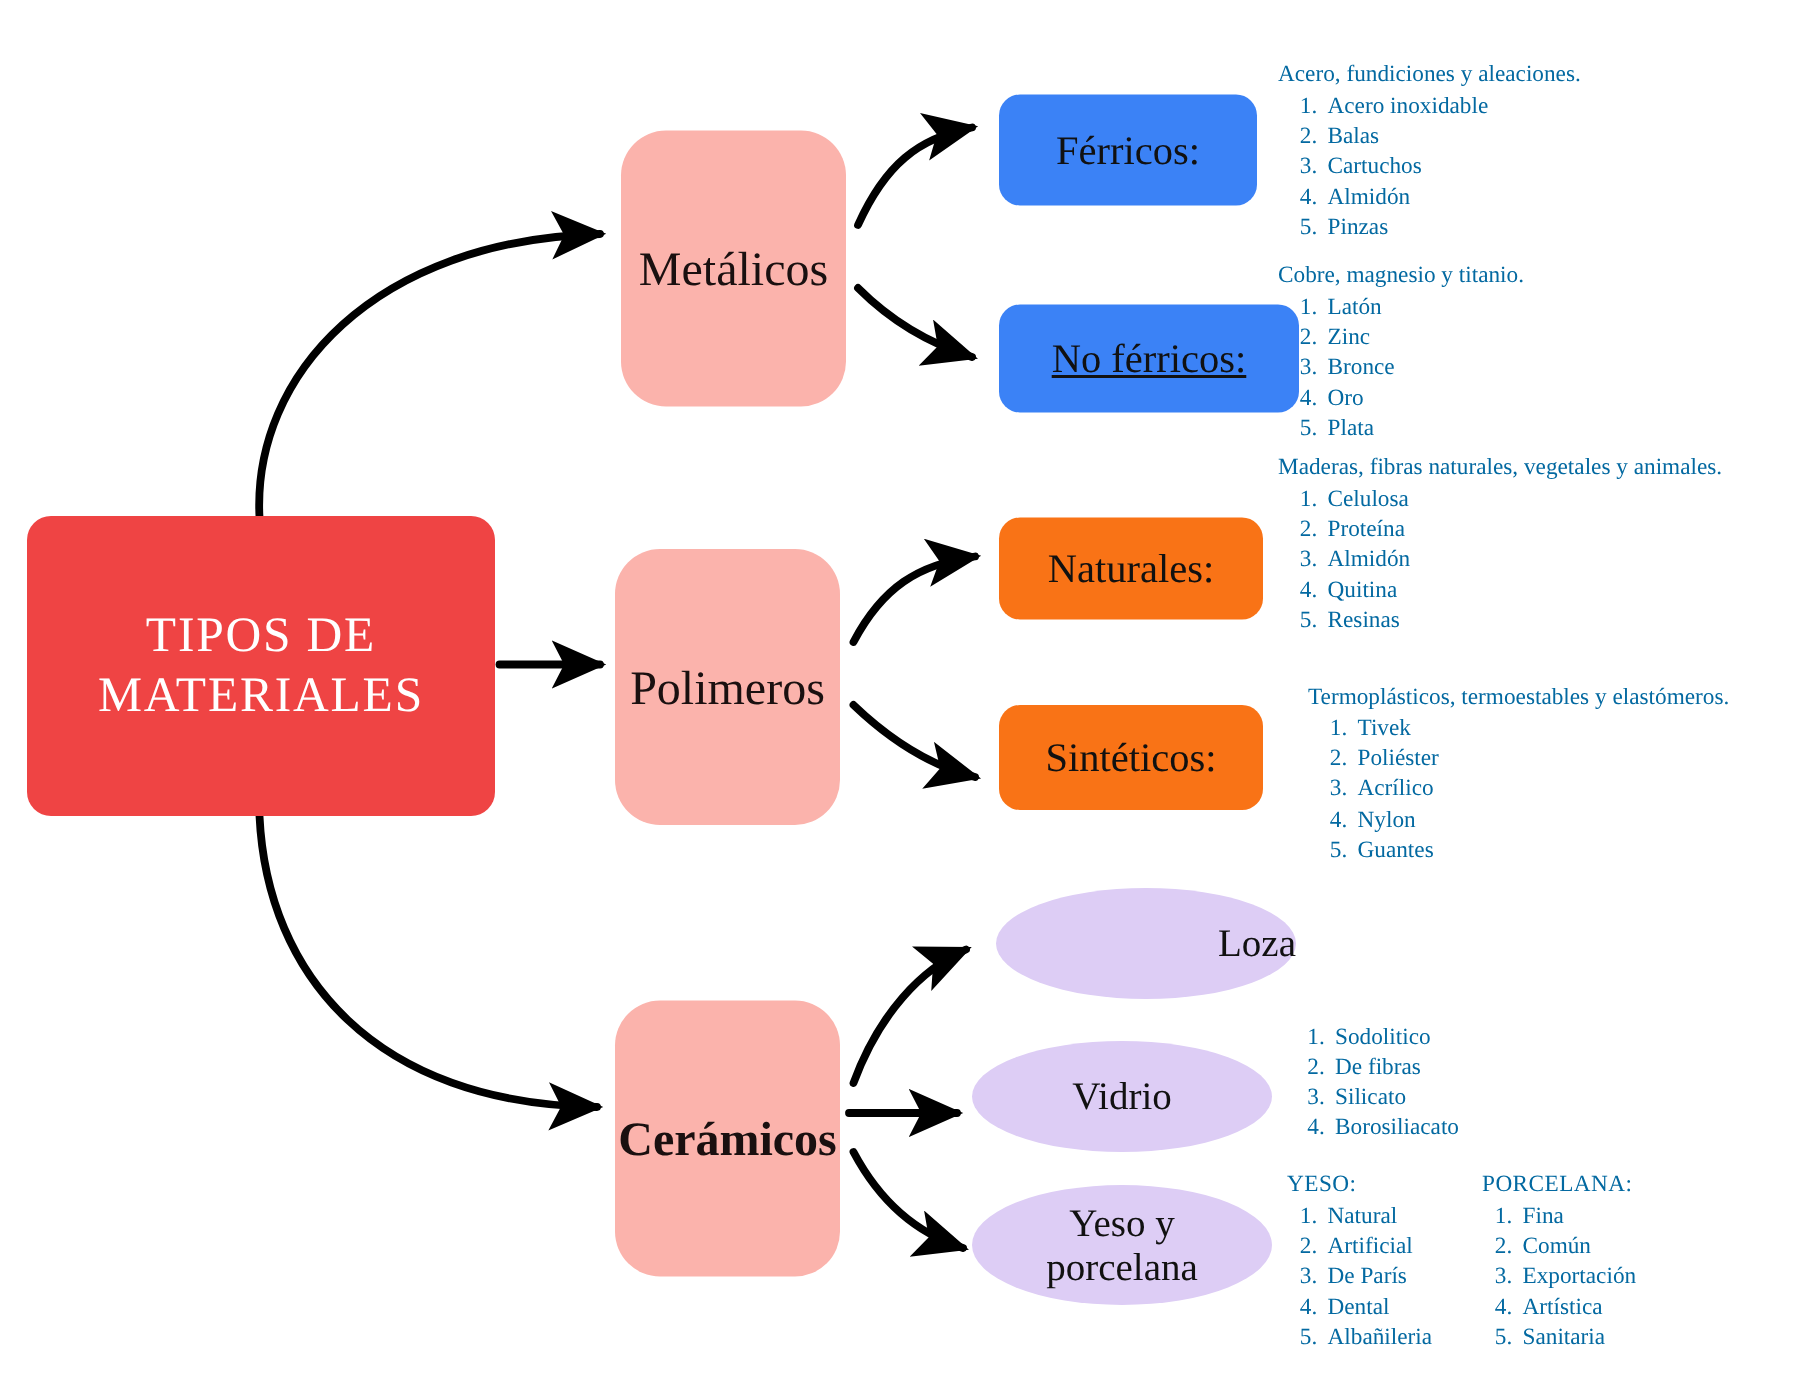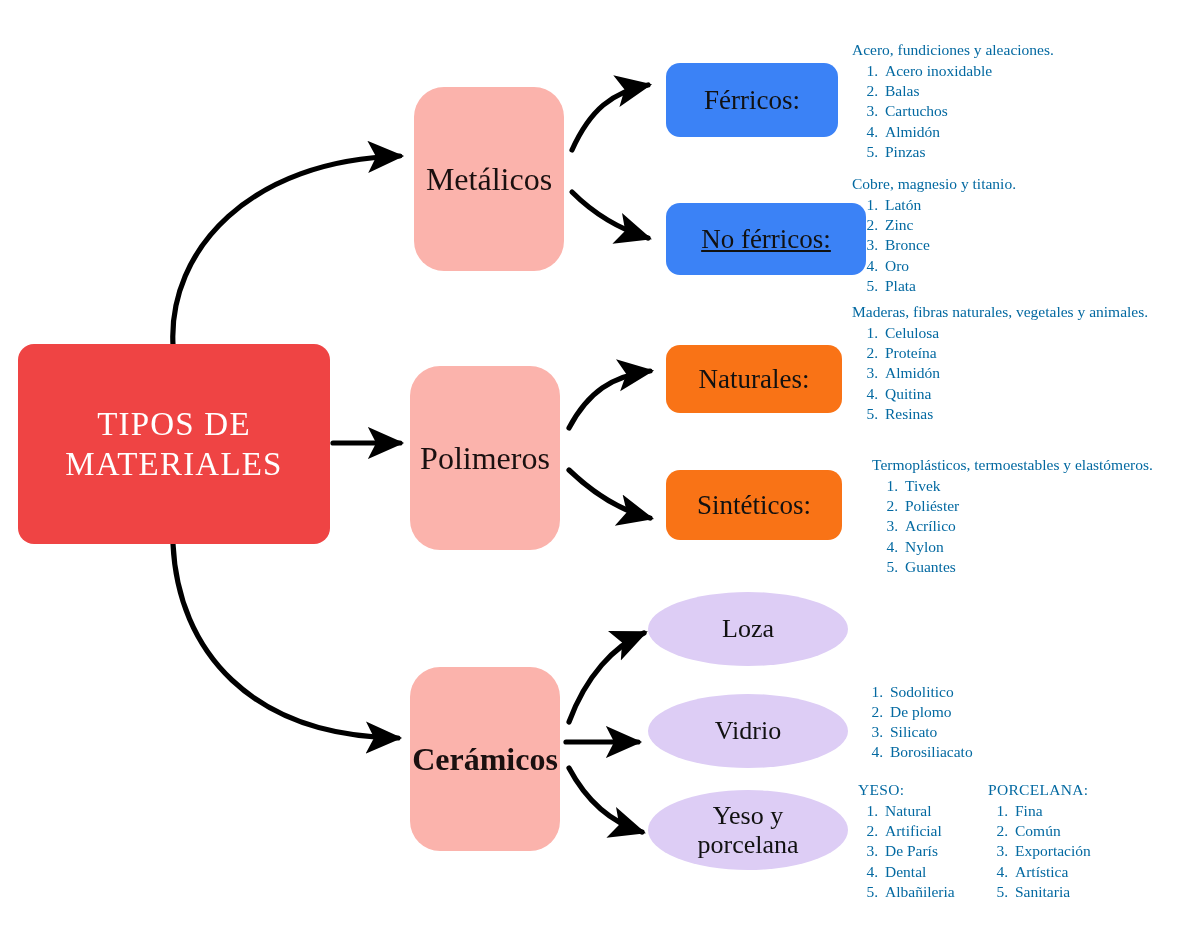--- a/index.html
+++ b/index.html
@@ -57,21 +57,21 @@
   #leaf-sinteticos{left:666px;top:470px;width:176px;height:70px;}
 
   
   .leaf-ell{
     background:#ddcdf5;
     border-radius:50%;
     color:#111;
     font-size:26px;
     line-height:1.12;
   }
-  #leaf-loza{left:648px;top:592px;width:200px;height:74px;}
+  #leaf-loza{left:664px;top:592px;width:200px;height:74px;justify-content:flex-end;}
   #leaf-vidrio{left:648px;top:694px;width:200px;height:74px;}
   #leaf-yeso{left:648px;top:790px;width:200px;height:80px;}
 
   
   .detail{position:absolute;color:#0369a1;font-size:15.5px;line-height:1.30;}
   .detail .head{display:block;margin-bottom:1px;}
   .detail ol{margin:0;padding:0 0 0 30px;list-style:decimal;}
   .detail ol li{padding-left:3px;}
 
   #det-ferricos{left:852px;top:40px;width:300px;}
@@ -202,21 +202,21 @@
         <li>Acrílico</li>
         <li>Nylon</li>
         <li>Guantes</li>
       </ol>
   </div>
 
 
   <div class="detail" id="det-vidrio">
     <ol>
         <li>Sodolitico</li>
-        <li>De plomo</li>
+        <li>De fibras</li>
         <li>Silicato</li>
         <li>Borosiliacato</li>
       </ol>
   </div>
 
   <div class="detail" id="det-yeso-porcelana">
     <div class="col">
       <span class="head">YESO:</span>
       <ol>
           <li>Natural</li>

